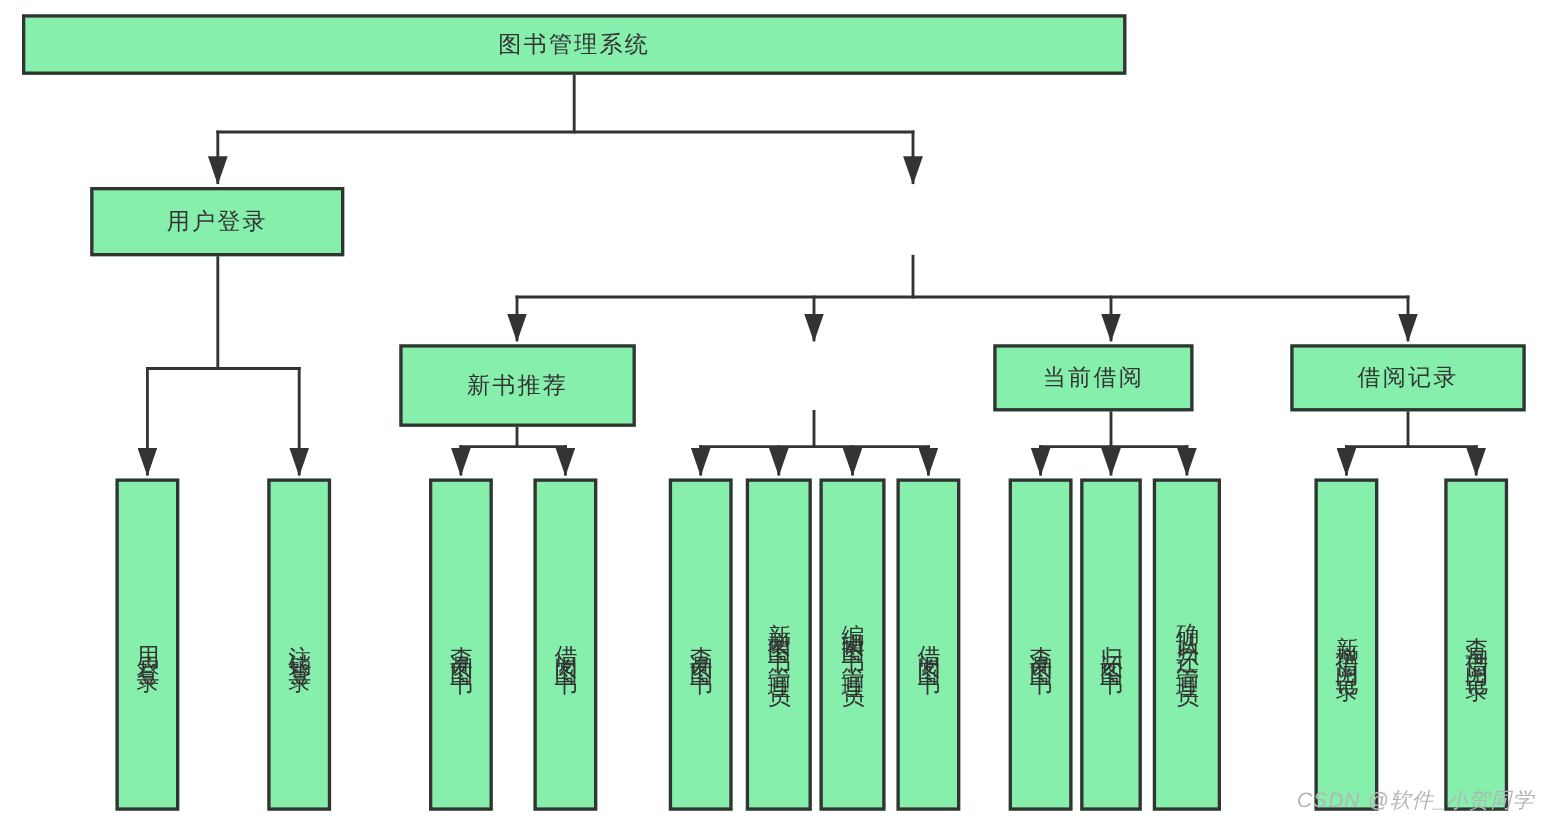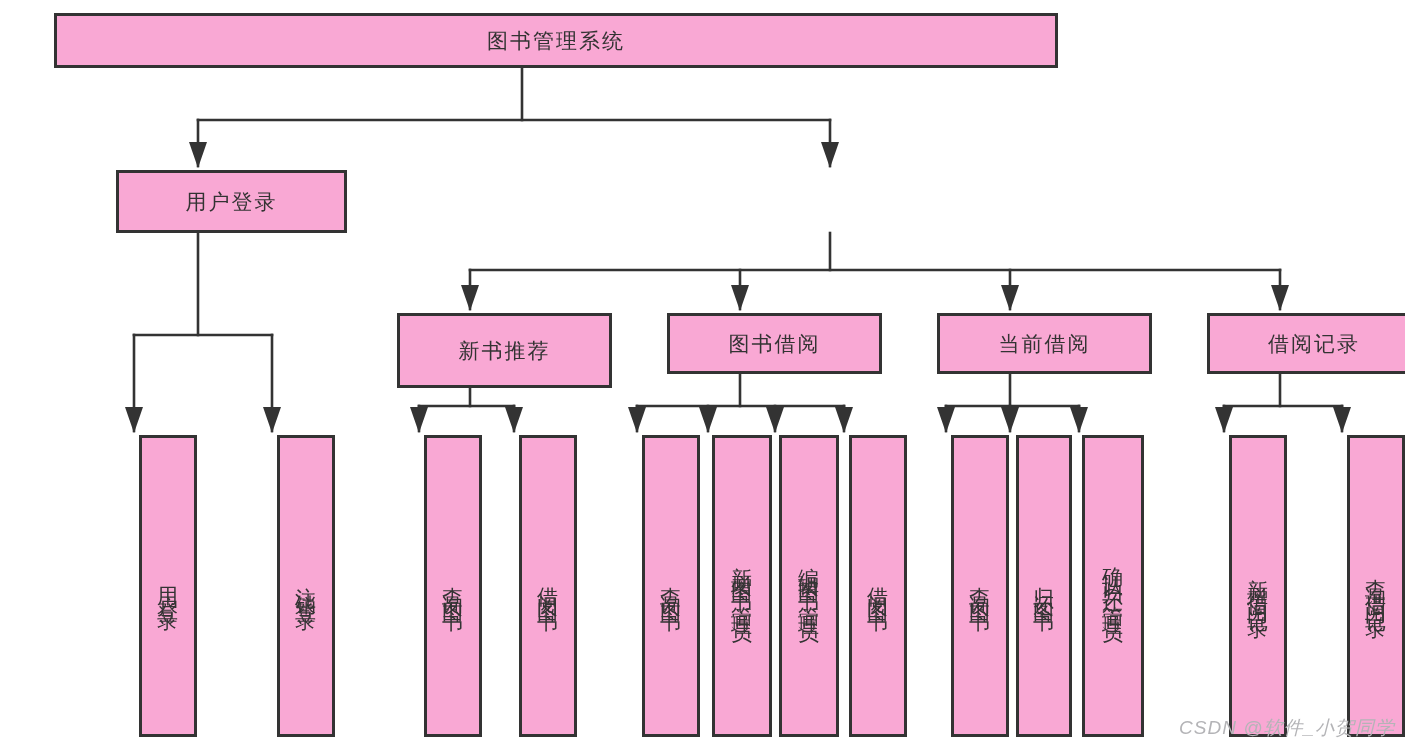--- a/index.html
+++ b/index.html
@@ -24,27 +24,26 @@
   .edge {
     stroke: var(--line, #333);
     stroke-width: 2.6;
     fill: none;
     stroke-linecap: square;
   }
   .arrow-fill { fill: var(--line, #333); }
 
   .node {
     position: absolute;
-    background: #f9a8d4;
+    background: #86efac;
     border: 3px solid var(--box_border, #333);
     display: flex;
     align-items: center;
     justify-content: center;
     text-align: center;
-    margin-left: 34px;
   }
   .node-h {
     font-size: 21px;
     letter-spacing: 2px;
     line-height: 1;
     white-space: nowrap;
   }
   .node-v {
     font-size: 21px;
     line-height: 1;
@@ -125,24 +124,21 @@
     <span>图书管理系统</span>
   </div>
 
   <div class="node node-h" style="left:82px; top:170px; width:231px; height:63px;">
     <span>用户登录</span>
   </div>
 
   <div class="node node-h" style="left:363px; top:313px; width:215px; height:75px;">
     <span>新书推荐</span>
   </div>
-  <div class="node node-h" style="left:633px; top:313px; width:215px; height:61px;">
-    <span>图书借阅</span>
-  </div>
-  <div class="node node-h" style="left:903px; top:313px; width:215px; height:61px;">
+  <div class="node node-h" style="left:903px; top:313px; width:182px; height:61px;">
     <span>当前借阅</span>
   </div>
   <div class="node node-h" style="left:1173px; top:313px; width:214px; height:61px;">
     <span>借阅记录</span>
   </div>
 
   <div class="node node-v" style="left:105px; top:435px; width:58px; height:302px;">
     <span class="vtext">用户登录</span>
   </div>
   <div class="node node-v" style="left:243px; top:435px; width:58px; height:302px;">

